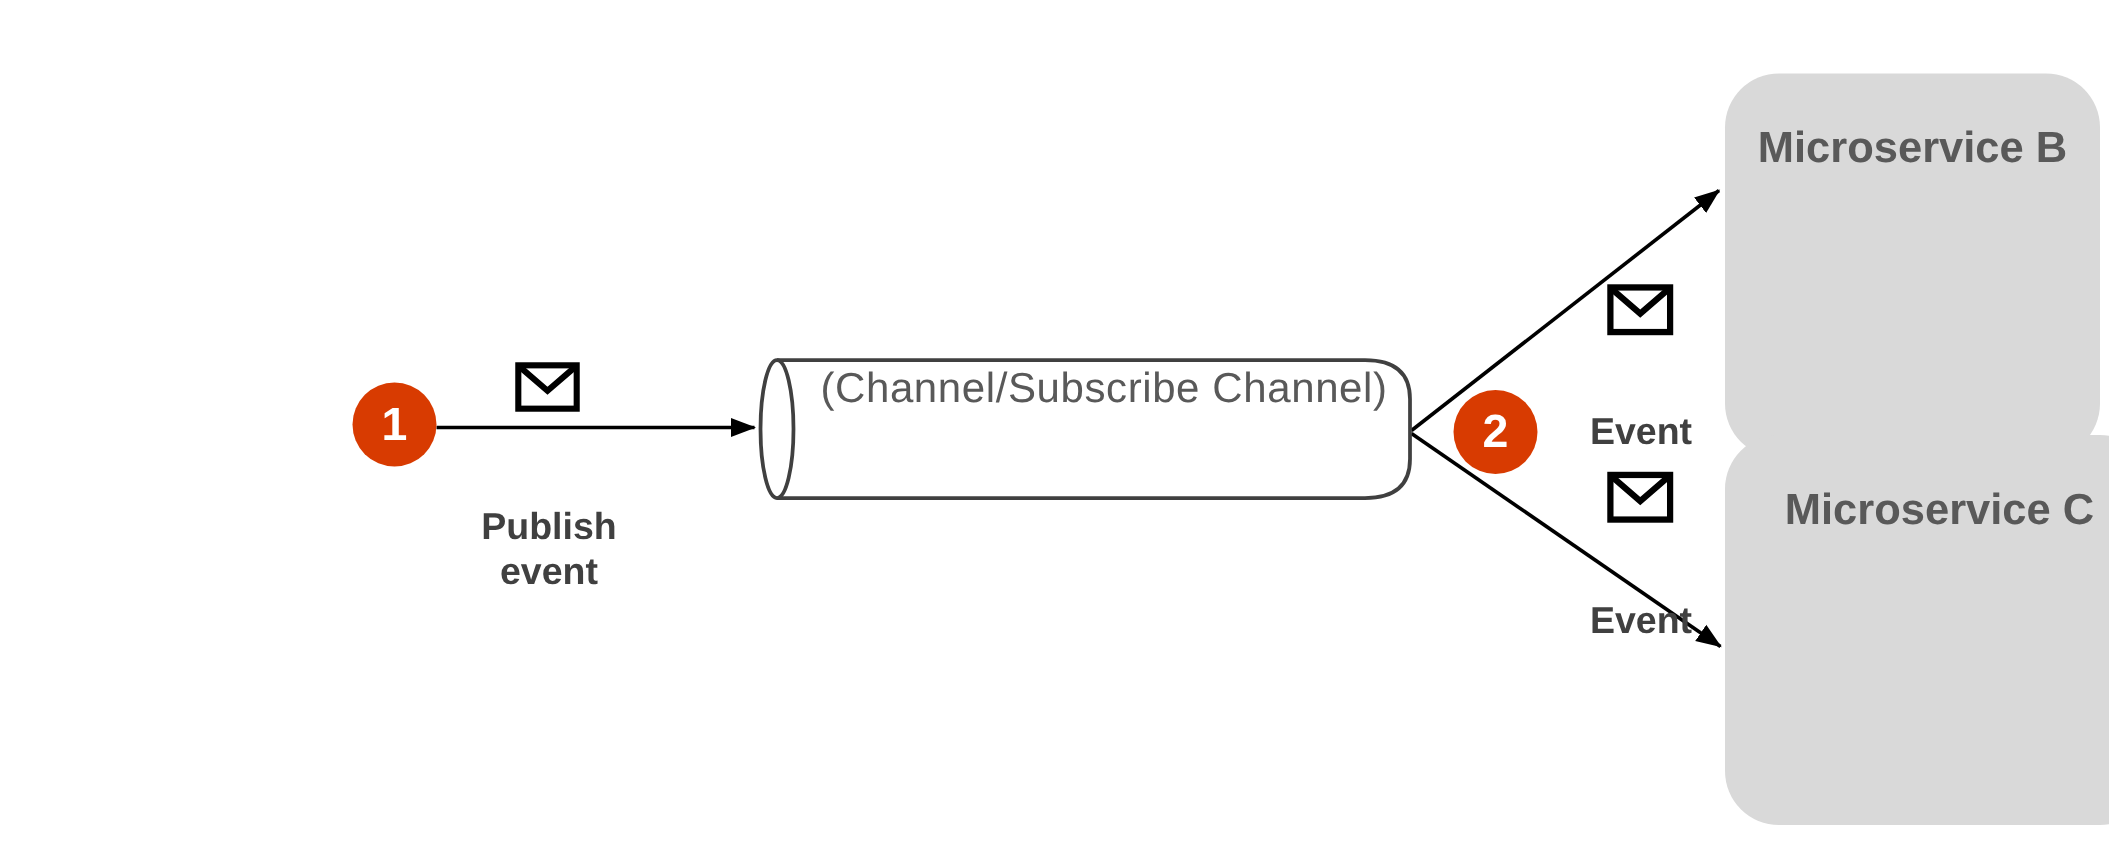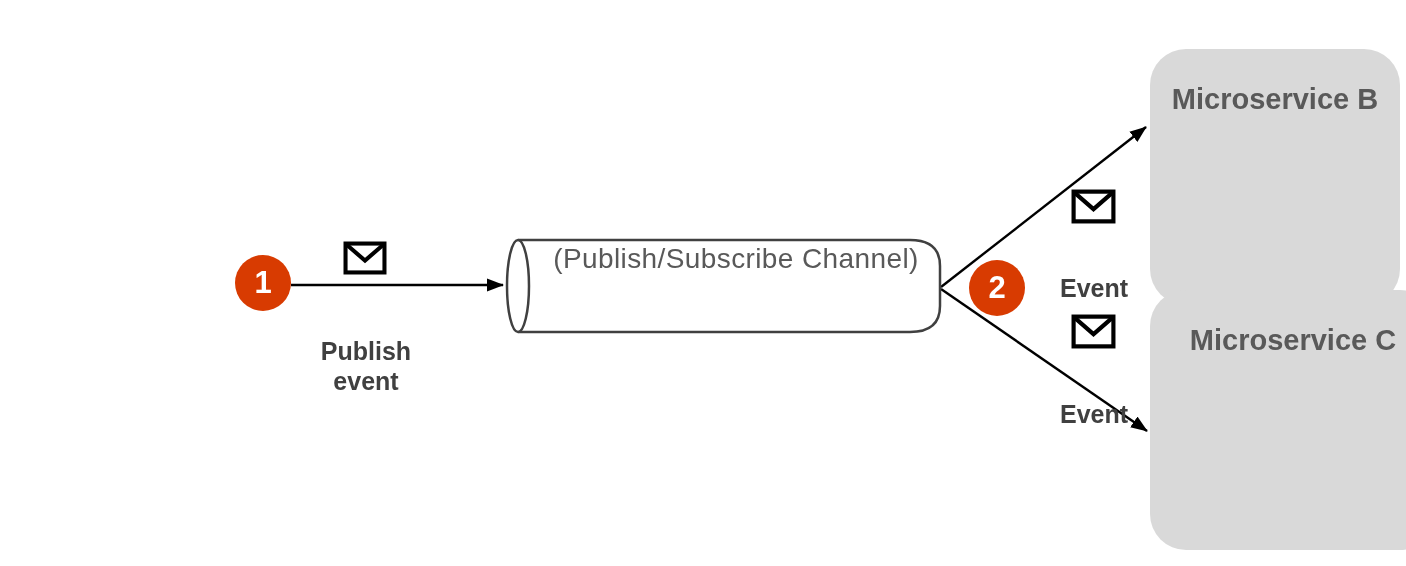--- a/index.html
+++ b/index.html
@@ -91,21 +91,21 @@
     <path d="M518,240 H910 Q940,240 940,266 V306 Q940,332 910,332 H518" fill="var(--bus-fill)" stroke="var(--bus-stroke)" stroke-width="2.5"></path>
     <ellipse cx="518" cy="286" rx="11" ry="46" fill="var(--bus-fill)" stroke="var(--bus-stroke)" stroke-width="2.5"></ellipse>
   </svg>
 
 
   <div class="node" id="node-b">Microservice B</div>
 
   <div class="node" id="node-c">Microservice C</div>
 
   <div class="bus-text">
-    <div class="bus-subtitle">(Publish/Subscribe Channel)</div>
+    <div class="bus-subtitle">(Channel/Subscribe Channel)</div>
   </div>
 
   <div class="badge" id="badge-1">1</div>
 
   <div class="badge" id="badge-2">2</div>
 
   <svg class="envelope" id="envelope-publish" viewBox="0 0 26 20" preserveAspectRatio="none">
     <rect x="1.5" y="1.5" width="23" height="17" fill="#ffffff" stroke="var(--arrow-color)" stroke-width="2.4"></rect>
     <path d="M2.2,2.2 L13,11.5 L23.8,2.2" fill="none" stroke="var(--arrow-color)" stroke-width="2.4"></path>
   </svg>

